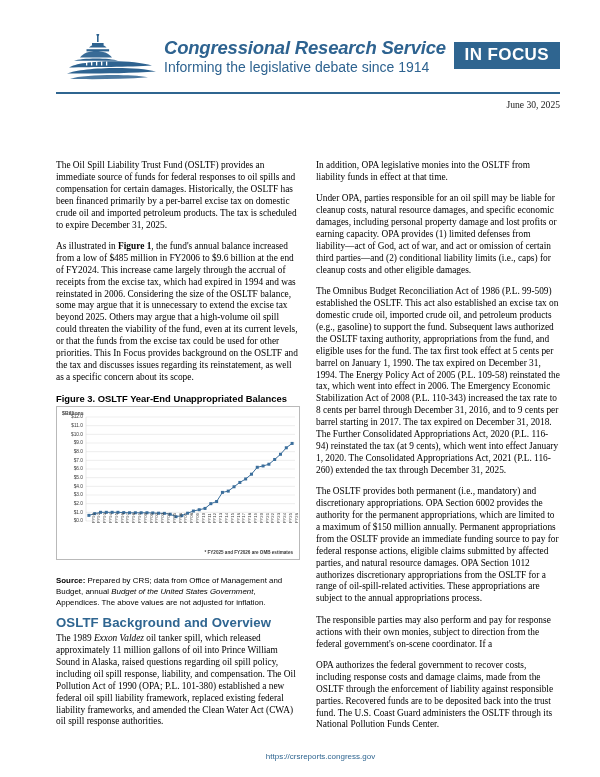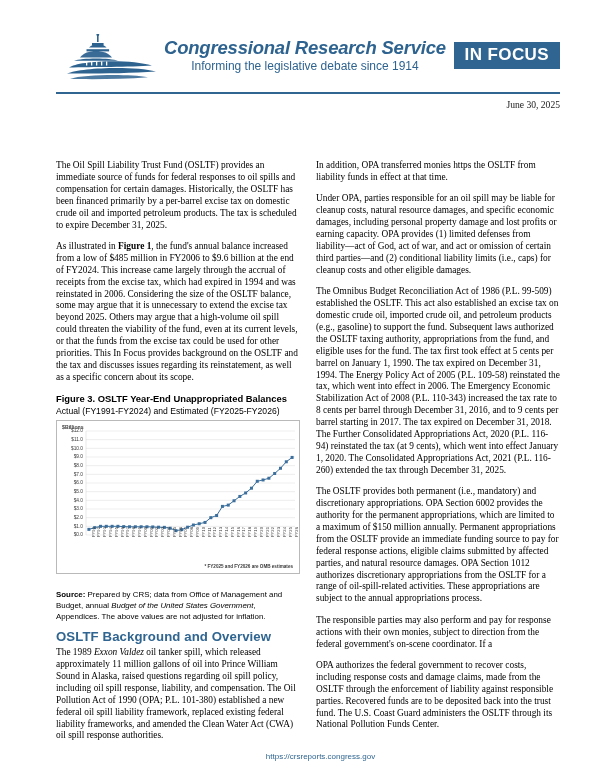--- a/index.html
+++ b/index.html
@@ -22,22 +22,22 @@
   .brand { position:absolute; left:108px; top:4px; }
   .brand-name {
     font-family:"Liberation Sans", sans-serif;
     font-style:italic; font-weight:bold;
     font-size:18.5px; letter-spacing:-0.2px;
     color:#2e6390; line-height:1.05;
     white-space:nowrap;
   }
   .brand-tag {
     font-family:"Liberation Sans", sans-serif;
-    font-size:12px; color:#2e6390;
-    margin-top:2px; white-space:nowrap;text-align:center;
+    font-size:14px; color:#2e6390;
+    margin-top:2px; white-space:nowrap;
   }
   .infocus {
     position:absolute; right:0; top:8px;
     background:#2f6590; color:#ffffff;
     font-family:"Liberation Sans", sans-serif;
     font-weight:bold; font-size:17px; letter-spacing:0.4px;
     padding:3px 11px 4px 11px;
     line-height:1.15;
   }
   .rule {
@@ -180,21 +180,20 @@
 
 
   <div class="col left">
 
     <p>The Oil Spill Liability Trust Fund (OSLTF) provides an immediate source of funds for federal responses to oil spills and compensation for certain damages. Historically, the OSLTF has been financed primarily by a per-barrel excise tax on domestic crude oil and imported petroleum products. The tax is scheduled to expire December 31, 2025.</p>
 
     <p><span>As illustrated in </span><b>Figure 1</b><span>, the fund's annual balance increased from a low of $485 million in FY2006 to $9.6 billion at the end of FY2024. This increase came largely through the accrual of receipts from the excise tax, which had expired in 1994 and was reinstated in 2006. Considering the size of the OSLTF balance, some may argue that it is unnecessary to extend the excise tax beyond 2025. Others may argue that a high-volume oil spill could threaten the viability of the fund, even at its current levels, or that the funds from the excise tax could be used for other priorities. This In Focus provides background on the OSLTF and the tax and discusses issues regarding its reinstatement, as well as a specific concern about its scope.</span></p>
 
     <div class="figure">
       <div class="fig-title">Figure 3. OSLTF Year-End Unappropriated Balances</div>
-      <div class="fig-sub">Actual (FY1991-FY2024) and Estimated (FY2025-FY2026)</div>
 
       <div class="chart-box">
         <div class="chart-ylab">$Billions</div>
         <svg class="plot" id="chart-svg" viewBox="0 0 244 154">
             <line x1="29" x2="238" y1="114" y2="114" stroke="#d4d4d4" stroke-width="0.4"></line>
             <line x1="29" x2="238" y1="105.33333333333333" y2="105.33333333333333" stroke="#d4d4d4" stroke-width="0.4"></line>
             <line x1="29" x2="238" y1="96.66666666666667" y2="96.66666666666667" stroke="#d4d4d4" stroke-width="0.4"></line>
             <line x1="29" x2="238" y1="88" y2="88" stroke="#d4d4d4" stroke-width="0.4"></line>
             <line x1="29" x2="238" y1="79.33333333333334" y2="79.33333333333334" stroke="#d4d4d4" stroke-width="0.4"></line>
             <line x1="29" x2="238" y1="70.66666666666666" y2="70.66666666666666" stroke="#d4d4d4" stroke-width="0.4"></line>
@@ -302,21 +301,21 @@
 
       <div class="fig-source"><b>Source:</b><span> Prepared by CRS; data from Office of Management and Budget, annual </span><i>Budget of the United States Government</i><span>, Appendices. The above values are not adjusted for inflation.</span></div>
     </div>
 
     <h2 class="section">OSLTF Background and Overview</h2>
 
     <p><span>The 1989 </span><i>Exxon Valdez</i><span> oil tanker spill, which released approximately 11 million gallons of oil into Prince William Sound in Alaska, raised questions regarding oil spill policy, including oil spill response, liability, and compensation. The Oil Pollution Act of 1990 (OPA; P.L. 101-380) established a new federal oil spill liability framework, replaced existing federal liability frameworks, and amended the Clean Water Act (CWA) oil spill response authorities.</span></p>
   </div>
 
   <div class="col right">
-    <p>In addition, OPA transferred monies https the OSLTF from liability funds in effect at that time.</p>
+    <p>In addition, OPA legislative monies into the OSLTF from liability funds in effect at that time.</p>
     <p>Under OPA, parties responsible for an oil spill may be liable for cleanup costs, natural resource damages, and specific economic damages, including personal property damage and lost profits or earning capacity. OPA provides (1) limited defenses from liability—act of God, act of war, and act or omission of certain third parties—and (2) conditional liability limits (i.e., caps) for cleanup costs and other eligible damages.</p>
     <p>The Omnibus Budget Reconciliation Act of 1986 (P.L. 99-509) established the OSLTF. This act also established an excise tax on domestic crude oil, imported crude oil, and petroleum products (e.g., gasoline) to support the fund. Subsequent laws authorized the OSLTF taxing authority, appropriations from the fund, and eligible uses for the fund. The tax first took effect at 5 cents per barrel on January 1, 1990. The tax expired on December 31, 1994. The Energy Policy Act of 2005 (P.L. 109-58) reinstated the tax, which went into effect in 2006. The Emergency Economic Stabilization Act of 2008 (P.L. 110-343) increased the tax rate to 8 cents per barrel through December 31, 2016, and to 9 cents per barrel starting in 2017. The tax expired on December 31, 2018. The Further Consolidated Appropriations Act, 2020 (P.L. 116-94) reinstated the tax (at 9 cents), which went into effect January 1, 2020. The Consolidated Appropriations Act, 2021 (P.L. 116-260) extended the tax through December 31, 2025.</p>
     <p>The OSLTF provides both permanent (i.e., mandatory) and discretionary appropriations. OPA Section 6002 provides the authority for the permanent appropriations, which are limited to a maximum of $150 million annually. Permanent appropriations from the OSLTF provide an immediate funding source to pay for federal response actions, eligible claims submitted by affected parties, and natural resource damages. OPA Section 1012 authorizes discretionary appropriations from the OSLTF for a range of oil-spill-related activities. These appropriations are subject to the annual appropriations process.</p>
     <p>The responsible parties may also perform and pay for response actions with their own monies, subject to direction from the federal government's on-scene coordinator. If a</p>
     <p>OPA authorizes the federal government to recover costs, including response costs and damage claims, made from the OSLTF through the enforcement of liability against responsible parties. Recovered funds are to be deposited back into the trust fund. The U.S. Coast Guard administers the OSLTF through its National Pollution Funds Center.</p>
   </div>
 
   <div class="footer">
     <a href="#">https://crsreports.congress.gov</a>
   </div>

